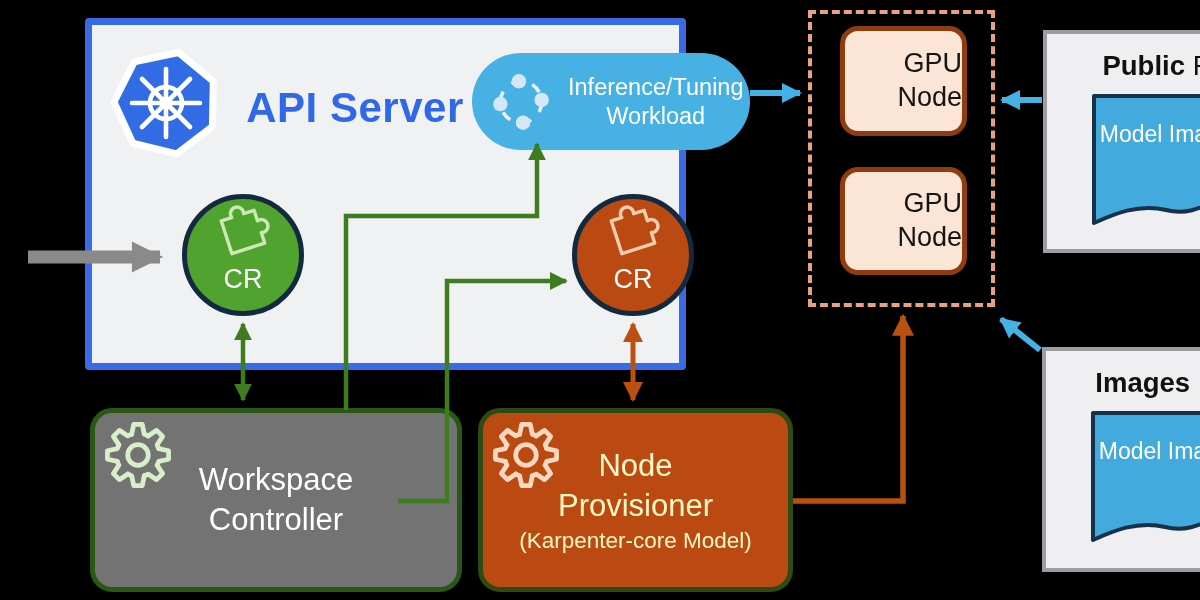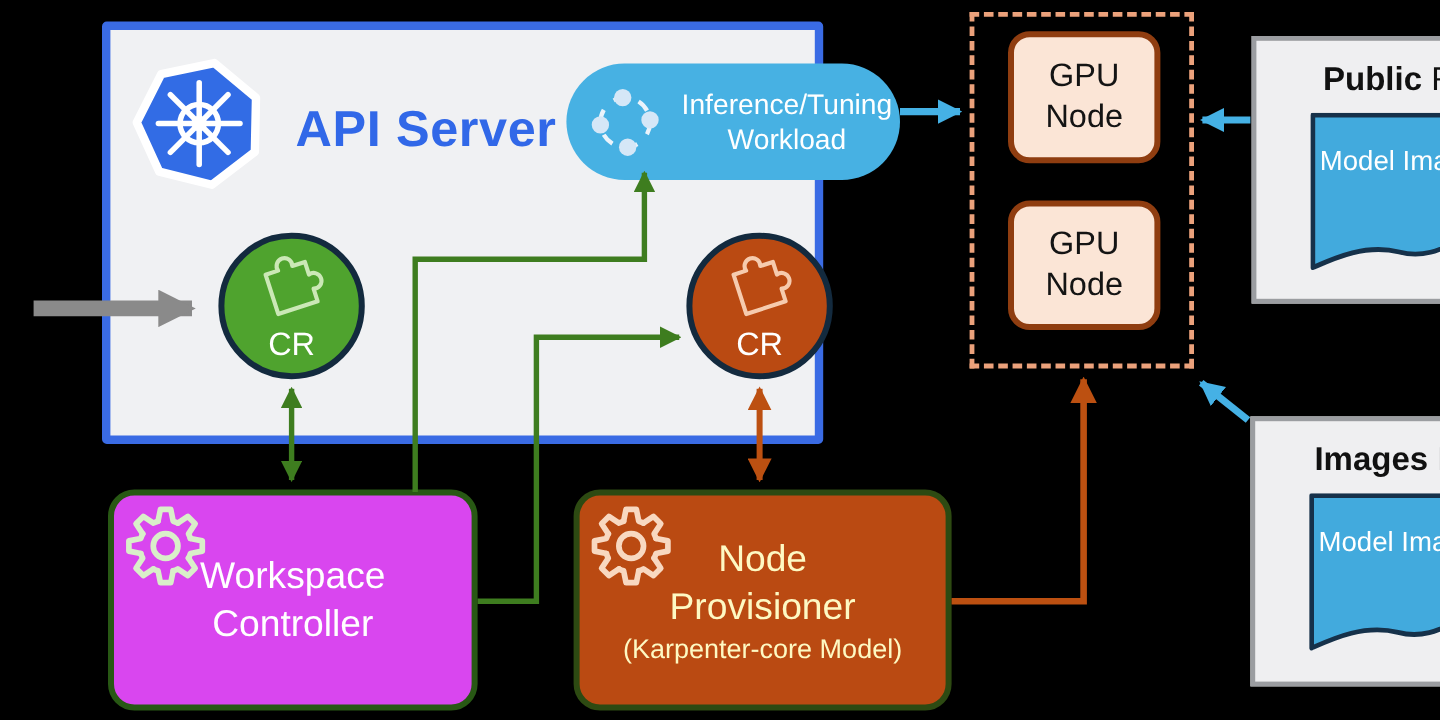--- a/index.html
+++ b/index.html
@@ -26,49 +26,49 @@
   }
   .pill .pods{width:62px;height:62px;margin-left:18px;flex:0 0 auto;}
   .pill .pill-label{
     flex:1;text-align:center;color:#FFFFFF;font-size:23.5px;line-height:1.22;
     padding-right:14px;
   }
   
   .cr-circle{
     position:absolute;width:122px;height:122px;border-radius:50%;
     border:5px solid #132A3E;display:flex;flex-direction:column;
-    align-items:center;justify-content:center;padding-top:2px;
+    align-items:center;justify-content:flex-start;padding-top:2px;
   }
   .cr-green{left:182px;top:194px;background:#4FA32E;color:#CBE8B6;}
   .cr-orange{left:572px;top:194px;background:#BA4A12;color:#F6CBAE;}
   .cr-circle svg{width:62px;height:62px;}
   .cr-label{color:#FFFFFF;font-size:27px;margin-top:1px;}
   
   .ctrl-box{
     position:absolute;top:408px;height:184px;border-radius:22px;
     display:flex;flex-direction:column;align-items:center;justify-content:center;
     color:#fef9c3;text-align:center;
   }
-  .wc-box{left:90px;width:308px;background:#d946ef;border:5px solid #285814;color:#FFF;}
+  .wc-box{left:90px;width:372px;background:#737373;border:5px solid #285814;color:#FFF;}
   .np-box{left:478px;width:315px;background:#BA4A12;border:5px solid #2D4A12;}
   .ctrl-gear{position:absolute;left:8px;top:7px;width:70px;height:70px;}
   .wc-box .ctrl-gear{color:#D9EFC9;}
   .np-box .ctrl-gear{color:#F8D8C0;}
   .ctrl-title{font-size:31px;line-height:1.28;max-width:220px;}
   .np-title{max-width:212px;}
   .ctrl-sub{font-size:22.5px;margin-top:3px;}
   
   .gpu-dash{
     position:absolute;left:808px;top:10px;width:187px;height:297px;
     border:4px dashed #EBA17B;
   }
   .gpu-node{
     position:absolute;left:840px;width:127px;height:110px;border-radius:18px;
     background:#FBE5D6;border:5px solid #8F3D10;display:flex;align-items:center;
-    justify-content:center;text-align:center;color:#141414;font-size:27px;line-height:1.25;
+    justify-content:center;text-align:right;color:#141414;font-size:27px;line-height:1.25;
   }
   .gpu-1{top:26px;}
   .gpu-2{top:167px;height:108px;}
   
   .registry{
     position:absolute;width:310px;background:#EFEFF1;border:4px solid #9B9DA1;
   }
   .reg-public{left:1043px;top:30px;height:223px;}
   .reg-private{left:1042px;top:347px;height:225px;}
   .reg-title{

